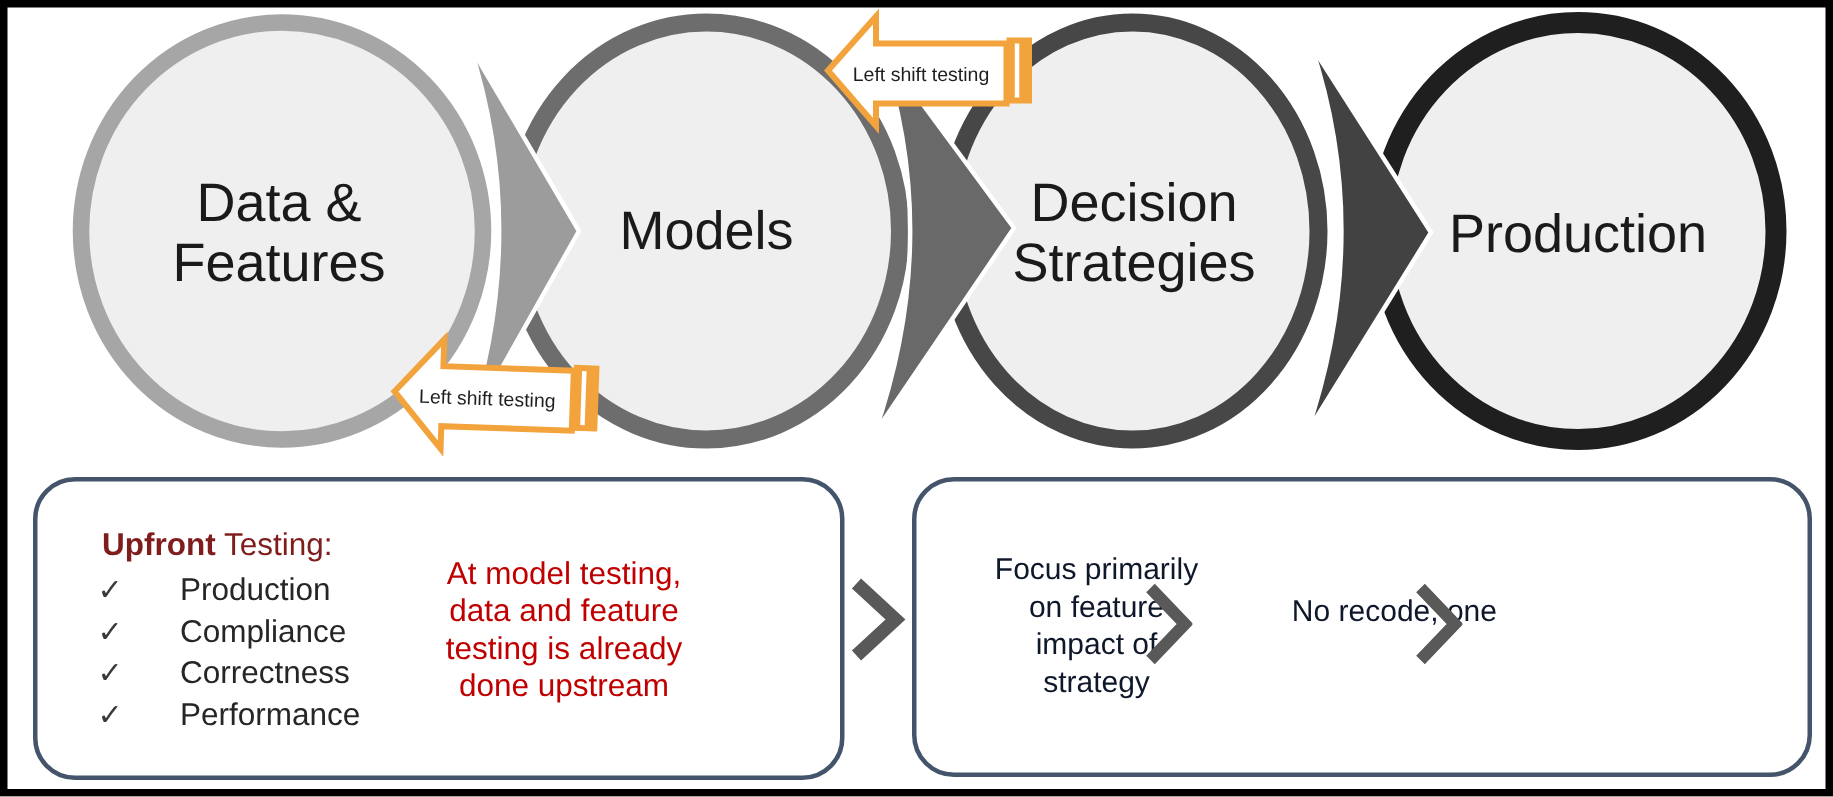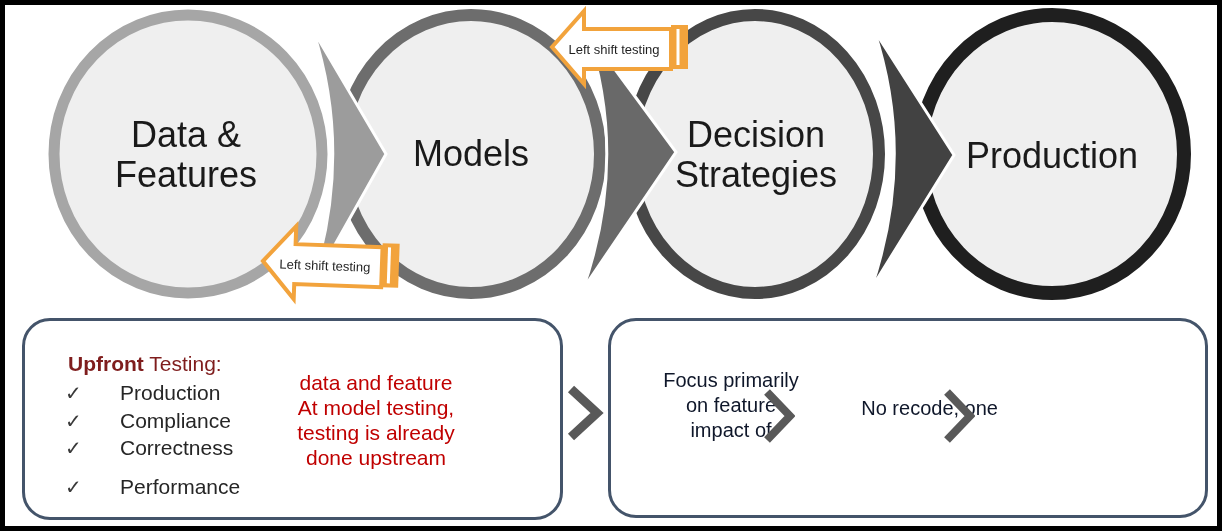--- a/index.html
+++ b/index.html
@@ -99,39 +99,40 @@
       <text class="lshift-label" x="62" y="7">Left shift testing</text>
     </g>
   </svg>
 
   <div class="box box-upfront">
     <div class="up-title"><b>Upfront</b><span> Testing:</span></div>
 
     <div class="check-row" style="top:60px"><span class="check">✓</span><span>Production</span></div>
     <div class="check-row" style="top:88px"><span class="check">✓</span><span>Compliance</span></div>
     <div class="check-row" style="top:115px"><span class="check">✓</span><span>Correctness</span></div>
-    <div class="check-row" style="top:154px"><span class="check">✓</span><span>Performance</span></div>
+    <div class="check-row" style="top:143px"><span class="check">✓</span><span>Performance</span></div>
 
     <div class="red-note">
+      <div>At model testing,</div>
       <div>data and feature</div>
-      <div>At model testing,</div>
       <div>testing is already</div>
       <div>done upstream</div>
     </div>
   </div>
 
   <svg class="chev-mid" width="38" height="58" viewBox="0 0 38 58">
     <polyline points="5,4 31,28 5,52" fill="none" stroke="#595959" stroke-width="9"></polyline>
   </svg>
 
   <div class="box box-benefits">
     <div class="red-step step-1">
       <div>Focus primarily</div>
       <div>on feature</div>
       <div>impact of</div>
+      <div>strategy</div>
     </div>
 
     <svg class="chev chev-1" width="32" height="58" viewBox="0 0 32 58">
       <polyline points="4,5 27,29 4,53" fill="none" stroke="#595959" stroke-width="8"></polyline>
     </svg>
 
     <div class="red-step step-2">
       <div>No recode, one</div>
     </div>
 

